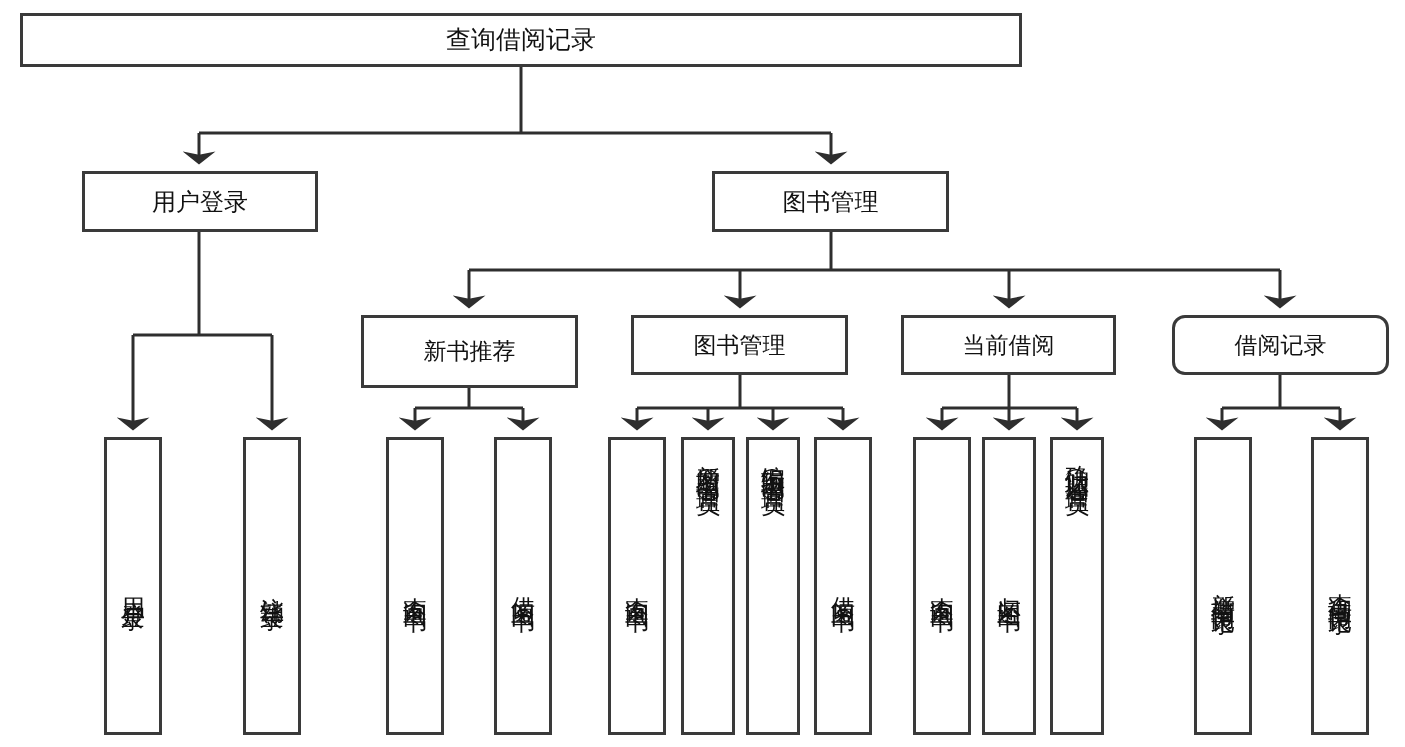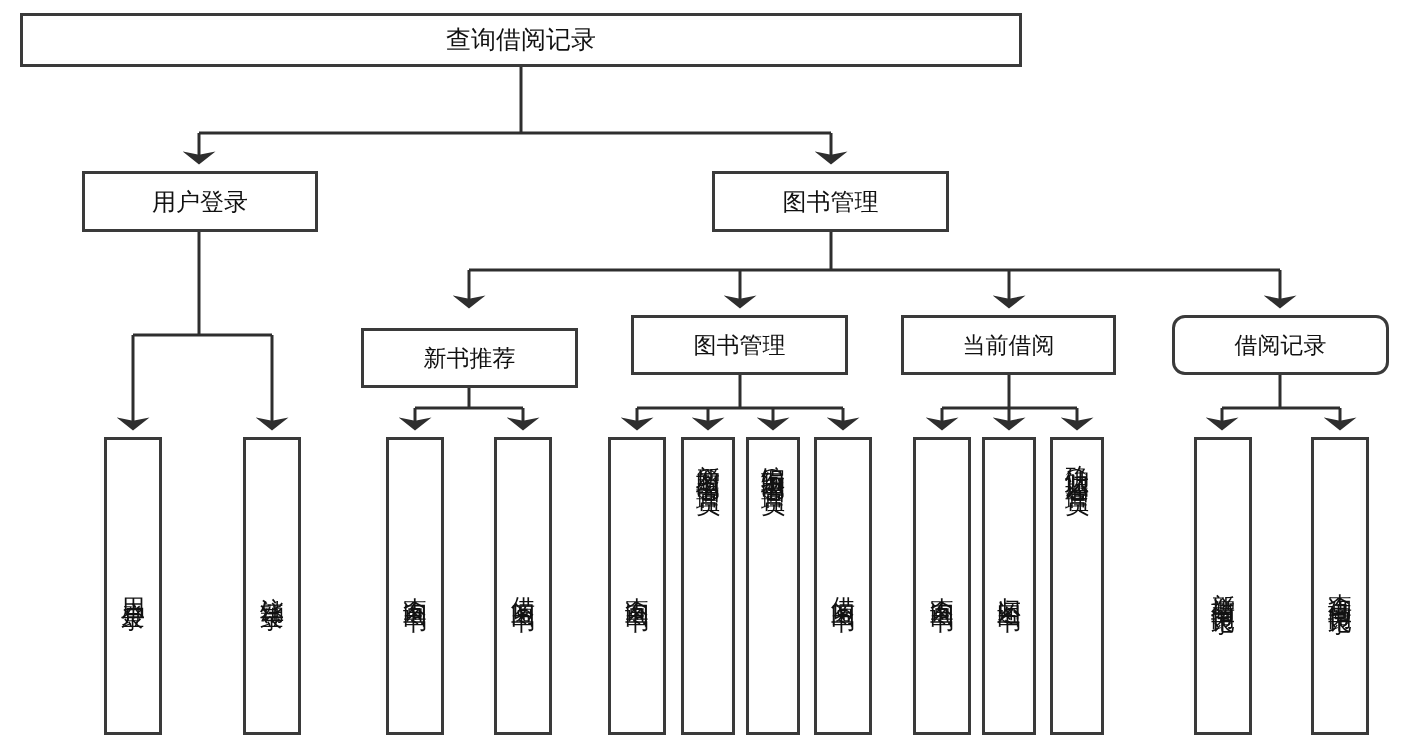--- a/index.html
+++ b/index.html
@@ -122,21 +122,21 @@
     <span>查询借阅记录</span>
   </div>
 
   <div class="node level1" style="left:82px; top:171px; width:236px; height:61px;">
     <span>用户登录</span>
   </div>
   <div class="node level1" style="left:712px; top:171px; width:237px; height:61px;">
     <span>图书管理</span>
   </div>
 
-  <div class="node level2" style="left:361px; top:328px; width:217px; height:60px;">
+  <div class="node level2" style="left:361px; top:315px; width:217px; height:73px;">
     <span>新书推荐</span>
   </div>
   <div class="node level2" style="left:631px; top:315px; width:217px; height:60px;">
     <span>图书管理</span>
   </div>
   <div class="node level2" style="left:901px; top:315px; width:215px; height:60px;">
     <span>当前借阅</span>
   </div>
   <div class="node level2" style="left:1172px; top:315px; width:217px; height:60px;border-radius:13px;">
     <span>借阅记录</span>

